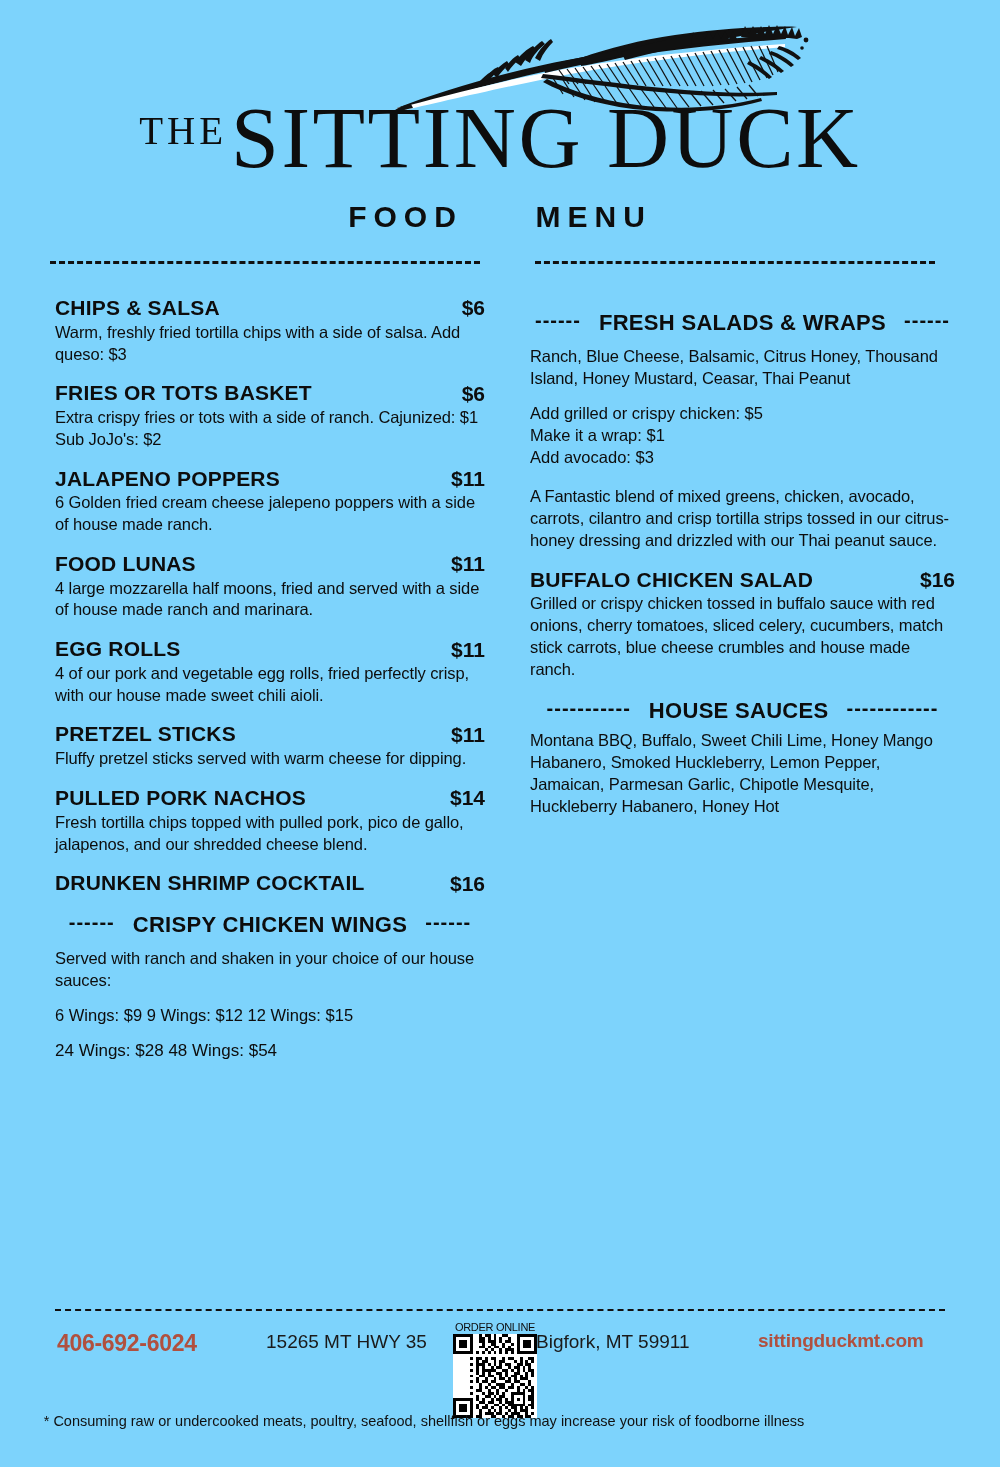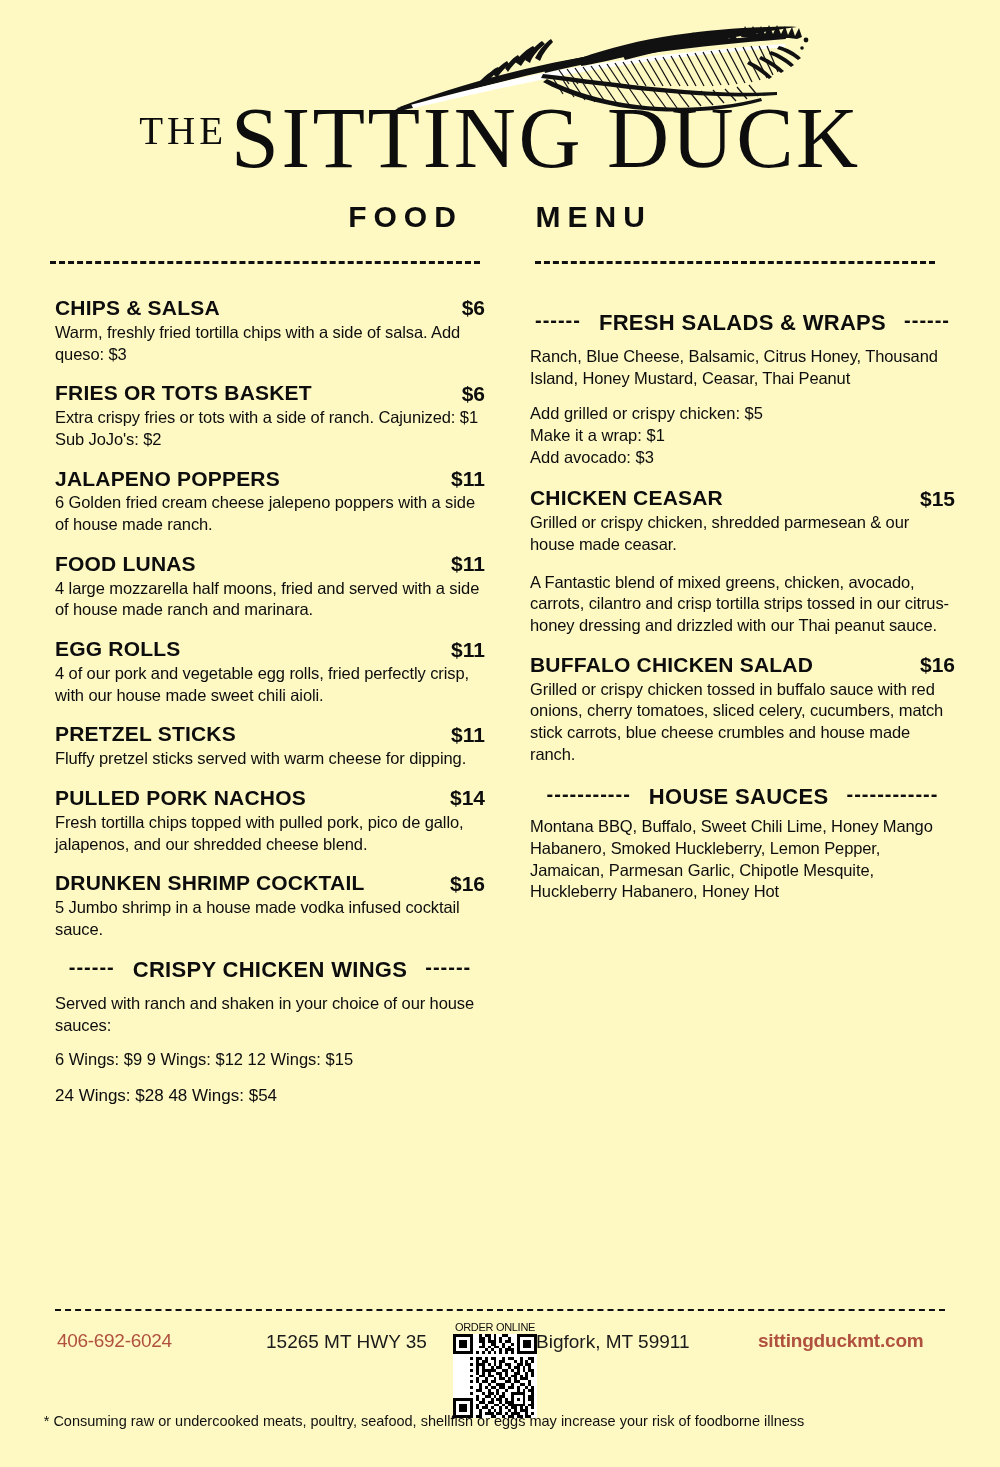--- a/index.html
+++ b/index.html
@@ -14,21 +14,21 @@
     font-family: "Liberation Sans", sans-serif;
     color: #0d0d0d;
     position: relative;
     overflow: hidden;
   }
 
   .page {
     width: 1000px;
     height: 1467px;
     position: relative;
-    background: #fef9c3;
+    background: #7dd3fc;
     padding: 0;
   }
 
   
   .logo-block {
     position: relative;
     height: 190px;
     width: 1000px;
   }
 
@@ -163,22 +163,22 @@
     top: 1322px;
     left: 0;
     width: 1000px;
     height: 60px;
   }
   .f-phone {
     position: absolute;
     left: 57px;
     top: 8px;
     color: #b0503f;
-    font-size: 19px;
-    font-weight: 400;
+    font-size: 23px;
+    font-weight: 700;
     letter-spacing: -0.3px;
     text-align: right;
   }
   .f-addr1 {
     position: absolute;
     left: 266px;
     top: 9px;
     font-size: 19px;
     letter-spacing: 0px;
     color: #1a1a1a;
@@ -391,21 +391,20 @@
           <span class="item-price">$14</span>
         </div>
         <div class="item-desc">Fresh tortilla chips topped with pulled pork, pico de gallo, jalapenos, and our shredded cheese blend.</div>
       </div>
 
       <div class="item">
         <div class="item-head">
           <span class="item-name">DRUNKEN SHRIMP COCKTAIL</span>
           <span class="item-price">$16</span>
         </div>
-        <div class="item-desc">5 Jumbo shrimp in a house made vodka infused cocktail sauce.</div>
       </div>
 
       <div class="section-head">
         <span class="dash">------</span>
         <span class="stitle">CRISPY CHICKEN WINGS</span>
         <span class="dash">------</span>
       </div>
 
       <div class="plain-block">Served with ranch and shaken in your choice of our house sauces:</div>
       <div class="plain-line">6 Wings: $9     9 Wings: $12    12 Wings: $15</div>
@@ -420,27 +419,20 @@
         <span class="dash">------</span>
       </div>
 
       <div class="plain-block">Ranch, Blue Cheese, Balsamic, Citrus Honey, Thousand Island, Honey Mustard, Ceasar, Thai Peanut</div>
 
       <div class="plain-line">Add grilled or crispy chicken: $5</div>
       <div class="plain-line">Make it a wrap: $1</div>
       <div class="plain-line" style="margin-bottom:18px">Add avocado: $3</div>
 
 
-      <div class="item">
-        <div class="item-head">
-          <span class="item-name">CHICKEN CEASAR</span>
-          <span class="item-price">$15</span>
-        </div>
-        <div class="item-desc">Grilled or crispy chicken, shredded parmesean &amp; our house made ceasar.</div>
-      </div>
 
       <div class="item">
         <div class="item-desc">A Fantastic blend of mixed greens, chicken, avocado, carrots, cilantro and crisp tortilla strips tossed in our citrus-honey dressing and drizzled with our Thai peanut sauce.</div>
       </div>
 
       <div class="item">
         <div class="item-head">
           <span class="item-name">BUFFALO CHICKEN SALAD</span>
           <span class="item-price">$16</span>
         </div>

